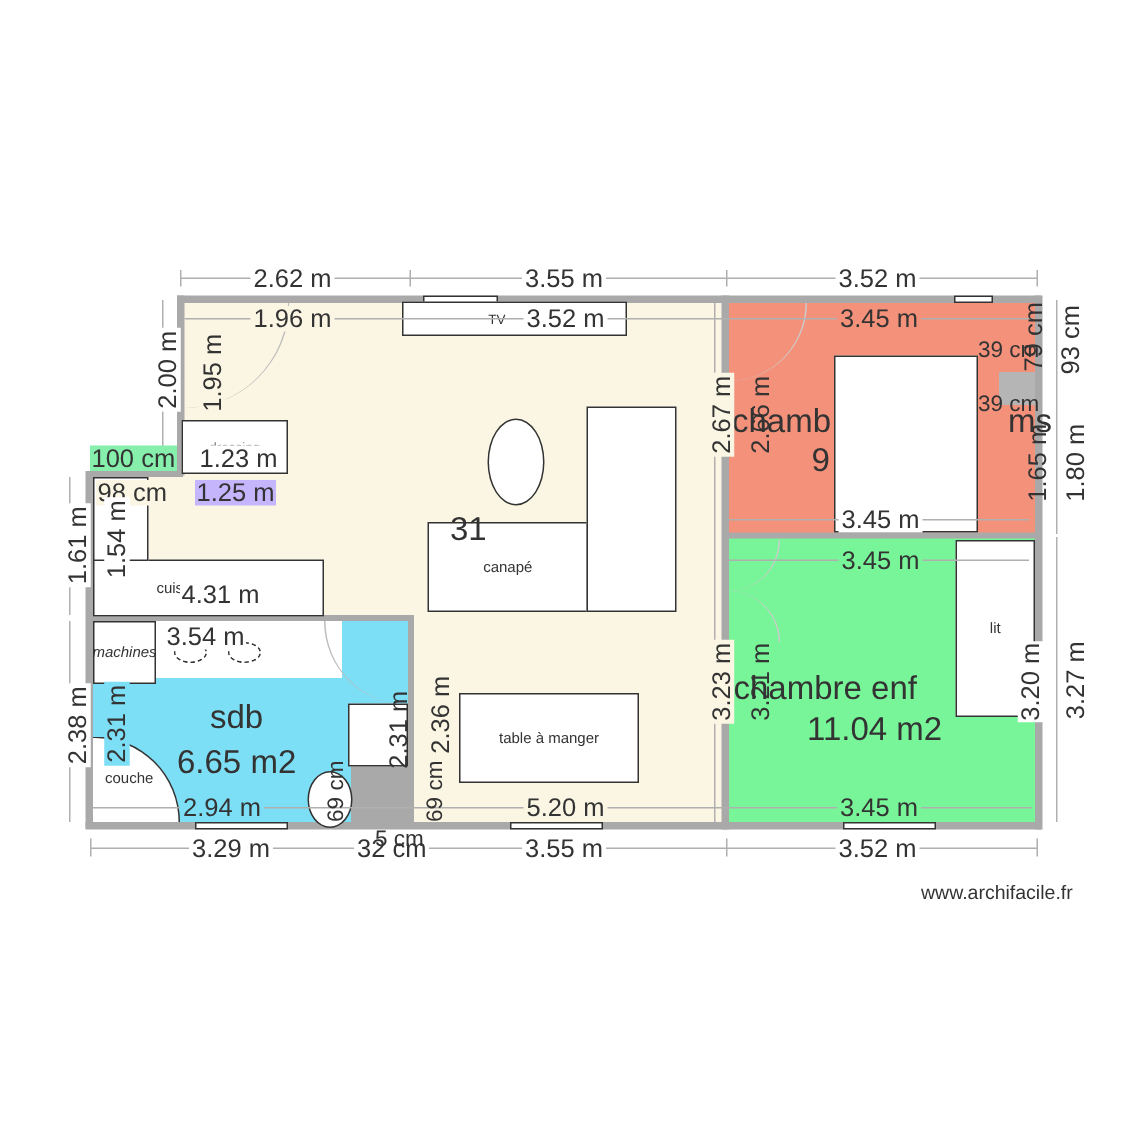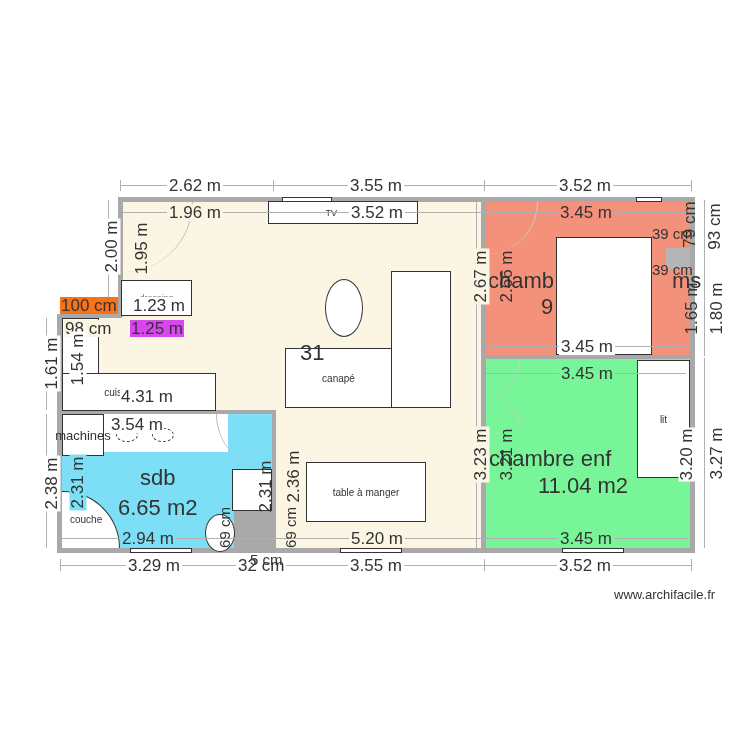--- a/index.html
+++ b/index.html
@@ -53,21 +53,21 @@
   <span style="font-size:9px;">TV</span>
 </div>
 <div class="furn" style="left:121px;top:280px;width:71px;height:36px;">
   <span style="font-size:9px;color:#777;">dressing</span>
 </div>
 <div class="furn" style="left:62px;top:373px;width:154px;height:38px;">
   <span>cuisine équipée</span>
 </div>
 <div class="furn" style="left:62px;top:318px;width:37px;height:56px;"></div>
 <div class="furn" style="left:62px;top:414px;width:42px;height:42px;">
-  <span style="font-size:13px;">machines</span>
+  <span style="font-size:10px;font-style:italic;">machines</span>
 </div>
 <div class="abs" style="left:116px;top:428px;width:20px;height:12px;border:1px dashed #333;border-radius:50%;"></div>
 <div class="abs" style="left:152px;top:428px;width:20px;height:12px;border:1px dashed #333;border-radius:50%;"></div>
 <div class="furn" style="left:285px;top:348px;width:107px;height:60px;">
   <span>canapé</span>
 </div>
 <div class="furn" style="left:391px;top:271px;width:60px;height:137px;"></div>
 <div class="abs" style="left:325px;top:279px;width:36px;height:56px;border:1.5px solid #333;border-radius:50%;background:#fff;"></div>
 <div class="furn" style="left:306px;top:462px;width:120px;height:60px;">
   <span>table à manger</span>
@@ -115,24 +115,24 @@
 <div class="tick" style="left:484px;top:559px;width:1px;height:12px;"></div>
 <div class="tick" style="left:691px;top:559px;width:1px;height:12px;"></div>
 <div class="dim" style="left:126px;top:557px;background:#fff;padding:0 2px;">3.29 m</div>
 <div class="dim" style="left:236px;top:557px;background:#fff;padding:0 2px;">32 cm</div>
 <div class="dim" style="left:348px;top:557px;background:#fff;padding:0 2px;">3.55 m</div>
 <div class="dim" style="left:557px;top:557px;background:#fff;padding:0 2px;">3.52 m</div>
 
 <div class="dimline" style="left:108px;top:200px;width:1px;height:114px;"></div>
 <div class="dim vdim" style="left:84px;top:238px;background:#fff;padding:0 2px;">2.00 m</div>
 <div class="dim vdim" style="left:114px;top:240px;background:#fbf6e3;padding:0 2px;">1.95 m</div>
-<div class="dim" style="left:60px;top:297px;background:#f97316;padding:0 1px;">100 cm</div>
+<div class="dim" style="left:60px;top:297px;background:#86efac;padding:0 1px;">100 cm</div>
 <div class="dim" style="left:64px;top:320px;background:#fbf6e3;padding:0 1px;">98 cm</div>
 <div class="dim" style="left:132px;top:297px;background:#fff;padding:0 1px;">1.23 m</div>
-<div class="dim" style="left:130px;top:320px;background:#d946ef;padding:0 1px;">1.25 m</div>
+<div class="dim" style="left:130px;top:320px;background:#c4b5fd;padding:0 1px;">1.25 m</div>
 
 <div class="dimline" style="left:46px;top:318px;width:1px;height:92px;"></div>
 <div class="dim vdim" style="left:24px;top:355px;background:#fff;padding:0 2px;">1.61 m</div>
 <div class="dim vdim" style="left:50px;top:351px;background:#fff;padding:0 2px;">1.54 m</div>
 <div class="dim" style="left:120px;top:388px;background:#fff;padding:0 1px;">4.31 m</div>
 <div class="dim" style="left:110px;top:416px;background:#fff;padding:0 1px;">3.54 m</div>
 
 <div class="dimline" style="left:46px;top:414px;width:1px;height:134px;"></div>
 <div class="dim vdim" style="left:24px;top:475px;background:#fff;padding:0 2px;">2.38 m</div>
 <div class="dim vdim" style="left:50px;top:474px;background:#7ddff5;padding:0 2px;">2.31 m</div>

